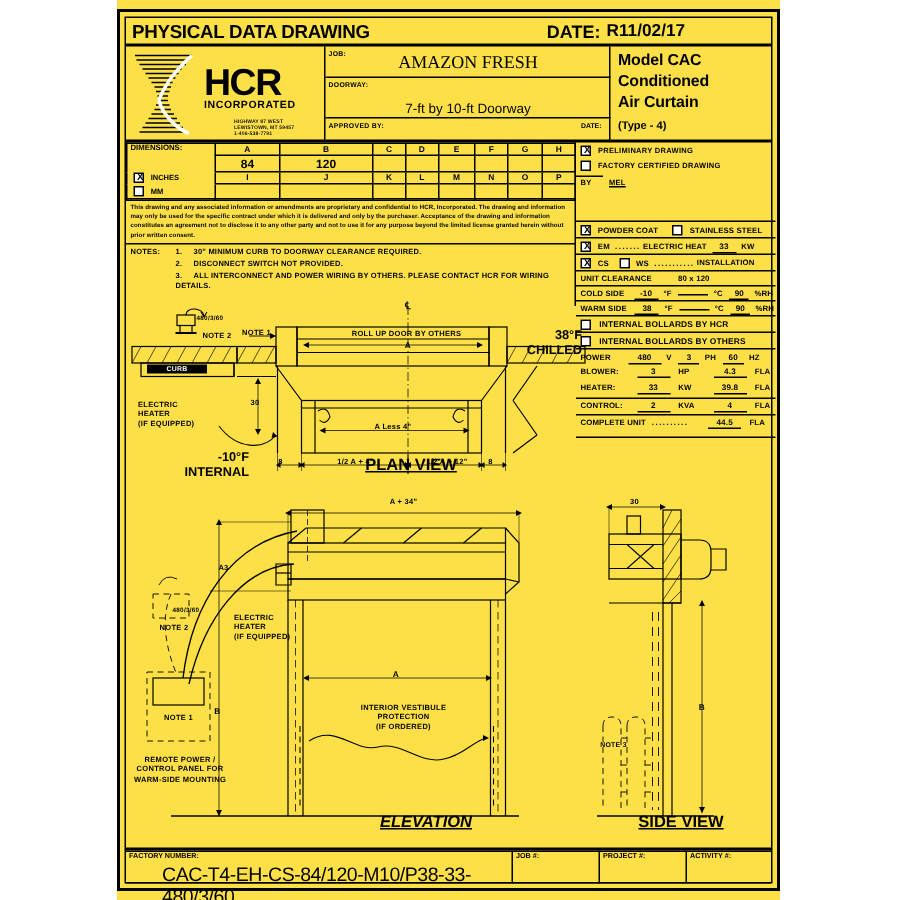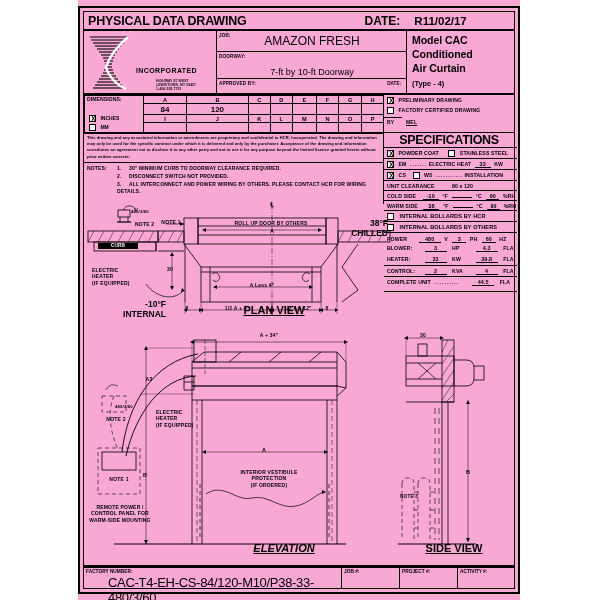--- a/index.html
+++ b/index.html
@@ -4,21 +4,21 @@
 <title>HCR Physical Data Drawing</title>
 <style>
   html,body{margin:0;padding:0;background:#ffffff;}
   body{
     font-family:"Liberation Sans", sans-serif;
     -webkit-font-smoothing:none;
   }
   #sheet{
     position:relative;
     width:528px;height:600px;
-    background:#f9a8d4;
+    background:#fde047;
     overflow:hidden;
   }
   
   .frame-outer{
     position:absolute;left:78px;top:6px;width:442px;height:588px;
     border:2px solid #000;box-sizing:border-box;
   }
   .frame-inner{
     position:absolute;left:83px;top:11px;width:432px;height:578px;
     border:1px solid #000;box-sizing:border-box;
@@ -37,21 +37,21 @@
     border-bottom:2px solid #000;
     display:flex;align-items:center;
   }
   .banner .title{
     font-size:12.5px;font-weight:bold;letter-spacing:-.2px;margin-left:4px;
   }
   .banner .date-lbl{
     font-size:12px;font-weight:bold;margin-left:118px;
   }
   .banner .date-val{
-    font-size:11.5px;font-weight:bold;margin-left:14px;
+    font-size:11.5px;font-weight:bold;margin-left:4px;
   }
 
   
   .logo-box{left:84px;top:31px;width:133px;height:63px;border-right:1px solid #000;}
   .hcr-text{
     position:absolute;left:52px;top:10px;
     font-size:25px;font-weight:bold;letter-spacing:-1px;font-family:"Liberation Sans",sans-serif;
   }
   .hcr-sub{
     position:absolute;left:52px;top:36px;font-size:7px;font-weight:bold;letter-spacing:.4px;
@@ -60,21 +60,21 @@
     position:absolute;left:72px;top:48px;font-size:3.4px;line-height:4.2px;font-weight:bold;
     letter-spacing:.1px;color:#111;
   }
   .swoosh{position:absolute;left:4px;top:4px;width:48px;height:56px;}
 
   
   .jobrow{left:217px;top:31px;width:190px;height:21px;border-bottom:1px solid #000;border-right:1px solid #000;}
   .doorrow{left:217px;top:52px;width:190px;height:27px;border-bottom:1px solid #000;border-right:1px solid #000;}
   .apprrow{left:217px;top:79px;width:190px;height:15px;border-bottom:1px solid #000;border-right:1px solid #000;}
   .tiny-lbl{position:absolute;left:2px;top:2px;font-size:4.6px;font-weight:bold;letter-spacing:.2px;}
-  .job-val{position:absolute;left:0;top:3px;width:190px;text-align:center;font-size:12px;}
+  .job-val{position:absolute;left:0;top:3px;width:190px;text-align:center;font-size:12px;font-family:Liberation Serif, serif;}
   .door-val{position:absolute;left:0;top:2px;width:190px;text-align:center;font-size:9px;line-height:11px;}
   .date2-lbl{position:absolute;right:5px;top:2px;font-size:4.6px;font-weight:bold;}
 
   
   .modelbox{left:407px;top:31px;width:107px;height:63px;}
   .modelbox .m{position:absolute;left:5px;font-size:10.6px;font-weight:bold;letter-spacing:-.1px;}
   .modelbox .t{position:absolute;left:5px;top:48px;font-size:7.4px;font-weight:bold;}
 
   
   .chkcol{left:384px;top:94px;width:130px;height:38px;border-top:1px solid #000;}
@@ -169,20 +169,21 @@
           <path d="M16 35 H25"></path>
         <path d="M15 38 H26"></path>
           <path d="M13 41 H28"></path>
           <path d="M11 44 H30"></path>
           <path d="M9 47 H32"></path>
         <path d="M7 50 H34"></path>
           <path d="M5 53 H36"></path>
       </g>
       <path d="M40 2 C26 14, 20 26, 18 32 C20 40, 28 50, 38 54" stroke="#fff" stroke-width="2.4" fill="none"></path>
     </svg>
+    <div class="hcr-text">HCR</div>
     <div class="hcr-sub">INCORPORATED</div>
     <div class="hcr-addr">
       <div>HIGHWAY 87 WEST</div>
       <div>LEWISTOWN, MT  59457</div>
       <div>1-406-538-7791</div>
     </div>
   </div>
 
   <div class="abs jobrow">
     <span class="tiny-lbl">JOB:</span>
@@ -283,21 +284,20 @@
       <span class="nlbl">NOTES:</span><span class="nnum">1.</span><span>30" MINIMUM CURB TO DOORWAY CLEARANCE REQUIRED.</span>
     </div>
     <div class="indent">
       <span class="nnum">2.</span><span>DISCONNECT SWITCH NOT PROVIDED.</span>
     </div>
     <div class="indent">
       <span class="nnum">3.</span><span>ALL INTERCONNECT AND POWER WIRING BY OTHERS.  PLEASE CONTACT HCR FOR WIRING DETAILS.</span>
     </div>
   </div>
 
-  <div class="abs specs-title">SPECIFICATIONS</div>
 
   <div class="specrow" style="top:147px;height:11px;padding:2px 0 0 3px;">
     <span class="chk on"></span>
     <span style="margin-left:3px">POWDER COAT</span>
     <span class="chk" style="margin-left:8px"></span>
     <span style="margin-left:3px">STAINLESS STEEL</span>
   </div>
 
   <div class="specrow" style="top:158px;height:11px;padding:2px 0 0 3px;">
     <span class="chk on"></span>

